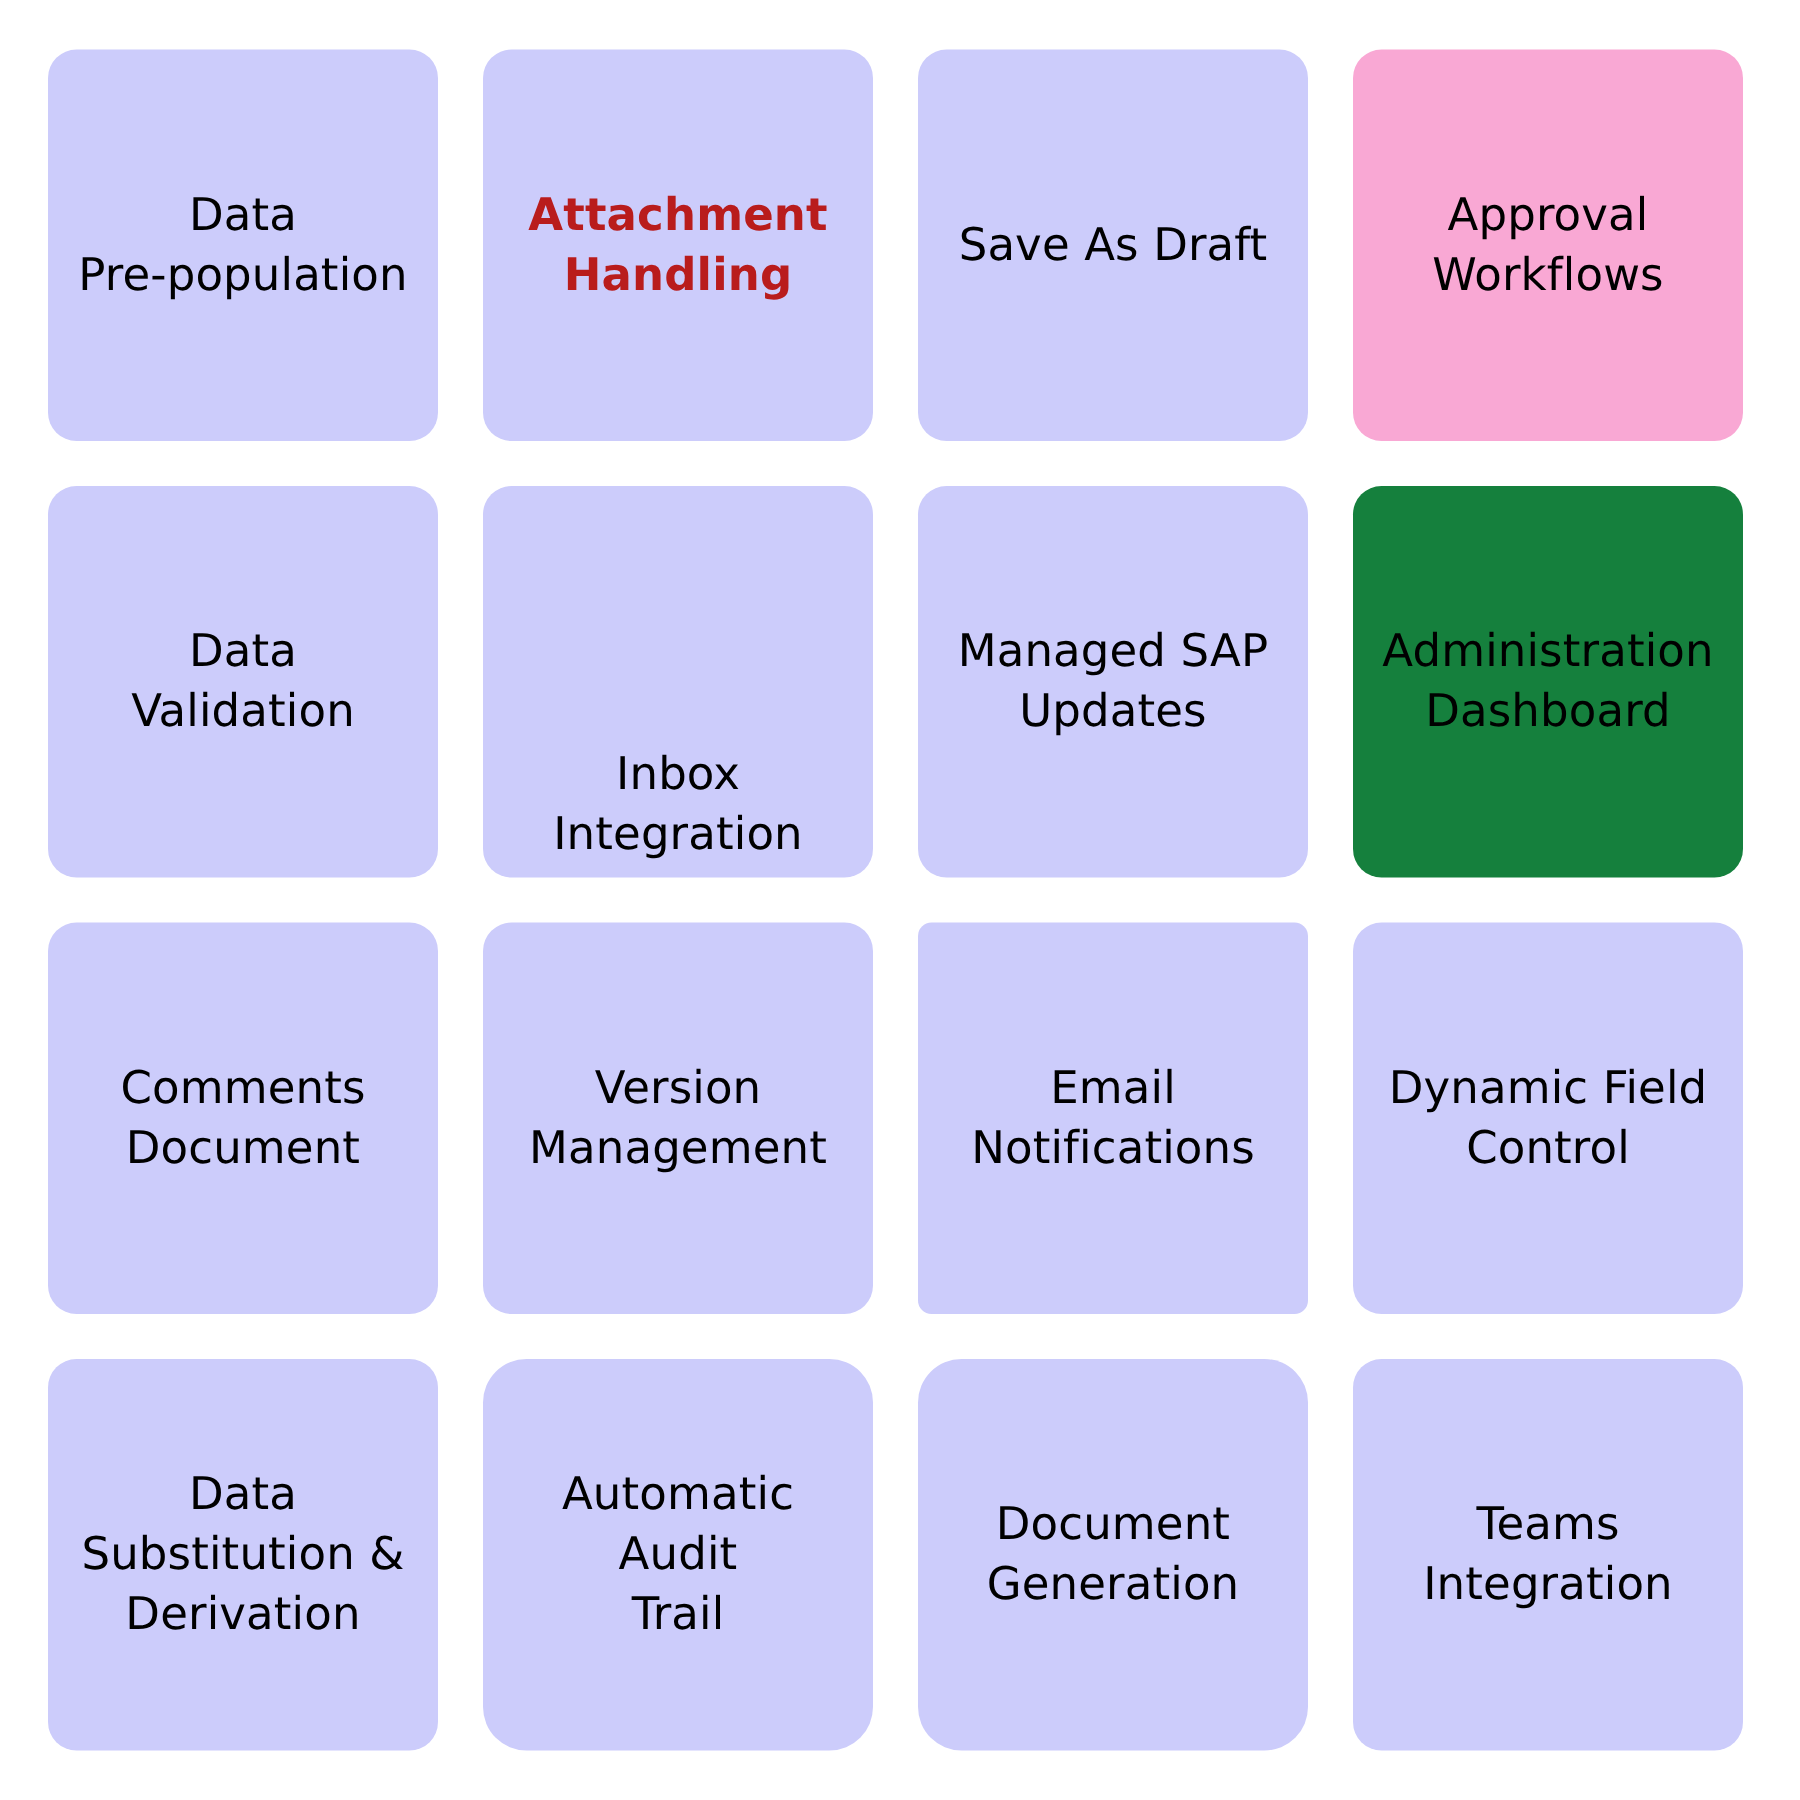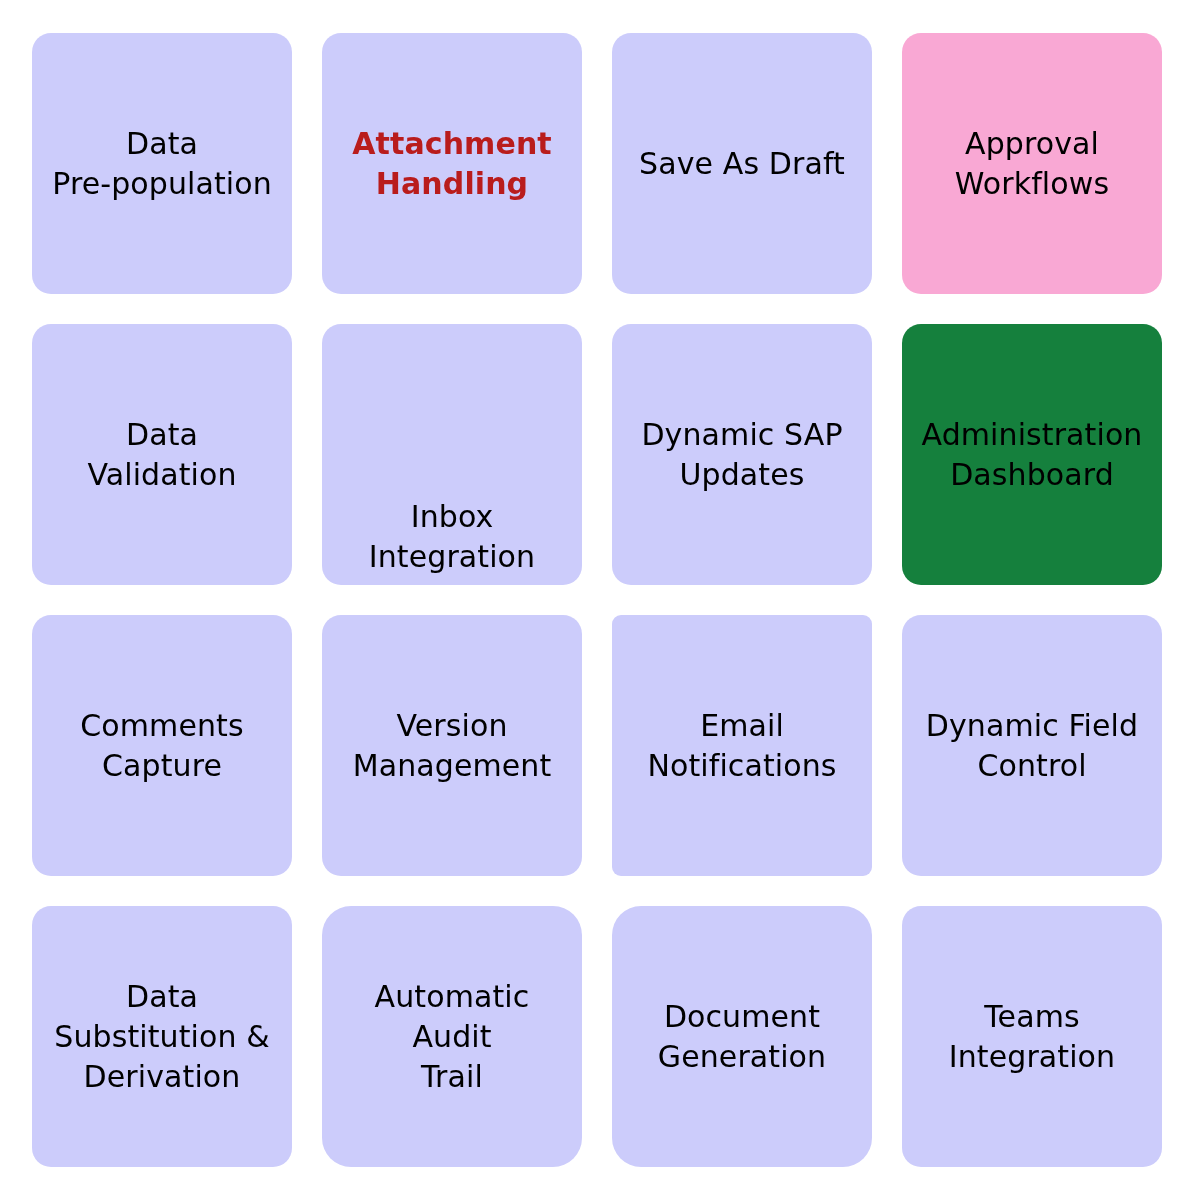--- a/index.html
+++ b/index.html
@@ -81,32 +81,32 @@
     <span class="feature-card-label" style="color: rgb(0, 0, 0);">Data
 Validation</span>
   </div>
 
   <div class="feature-card" style="background: rgb(204, 204, 251); border-radius: 19px; align-items: flex-end;">
     <span class="feature-card-label" style="color: rgb(0, 0, 0);">Inbox
 Integration</span>
   </div>
 
   <div class="feature-card" style="background: rgb(204, 204, 251); border-radius: 19px;">
-    <span class="feature-card-label" style="color: rgb(0, 0, 0);">Dynamic SAP
+    <span class="feature-card-label" style="color: rgb(0, 0, 0);">Managed SAP
 Updates</span>
   </div>
 
   <div class="feature-card" style="background: #15803d; border-radius: 19px;">
     <span class="feature-card-label" style="color: rgb(0, 0, 0);">Administration
 Dashboard</span>
   </div>
 
   <div class="feature-card" style="background: rgb(204, 204, 251); border-radius: 19px;">
     <span class="feature-card-label" style="color: rgb(0, 0, 0);">Comments
-Capture</span>
+Document</span>
   </div>
 
   <div class="feature-card" style="background: rgb(204, 204, 251); border-radius: 19px;">
     <span class="feature-card-label" style="color: rgb(0, 0, 0);">Version
 Management</span>
   </div>
 
   <div class="feature-card" style="background: rgb(204, 204, 251); border-radius: 9px;">
     <span class="feature-card-label" style="color: rgb(0, 0, 0);">Email
 Notifications</span>

